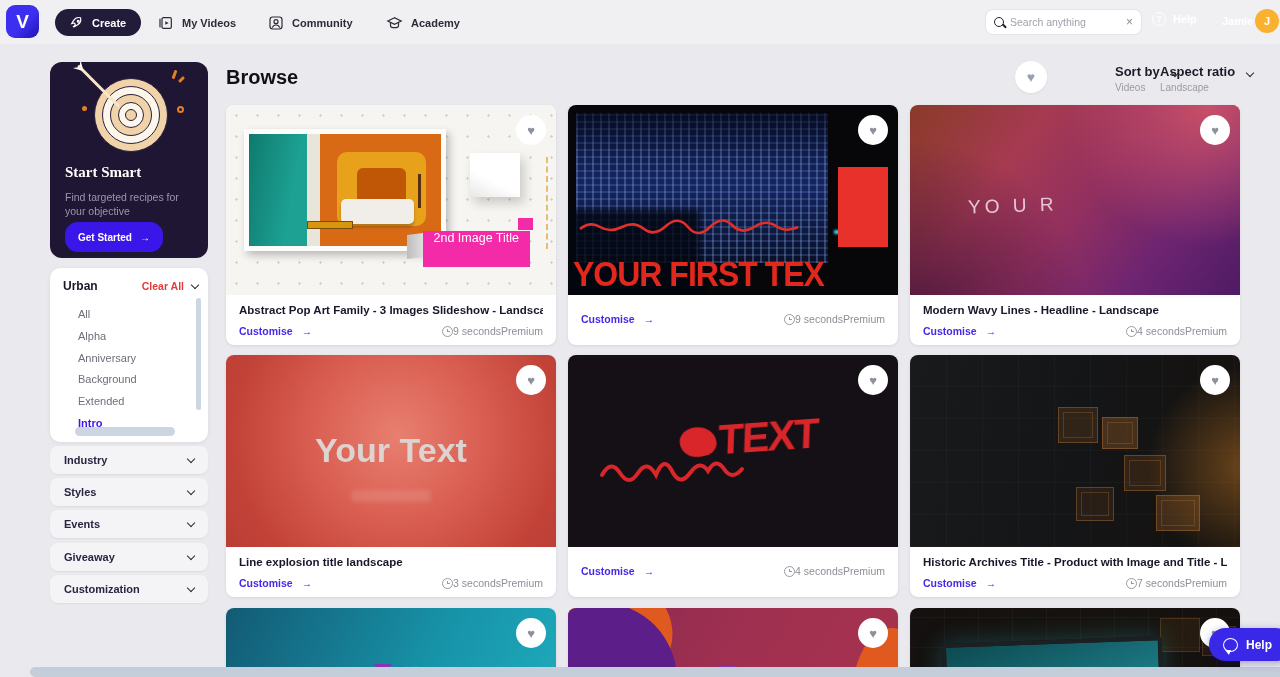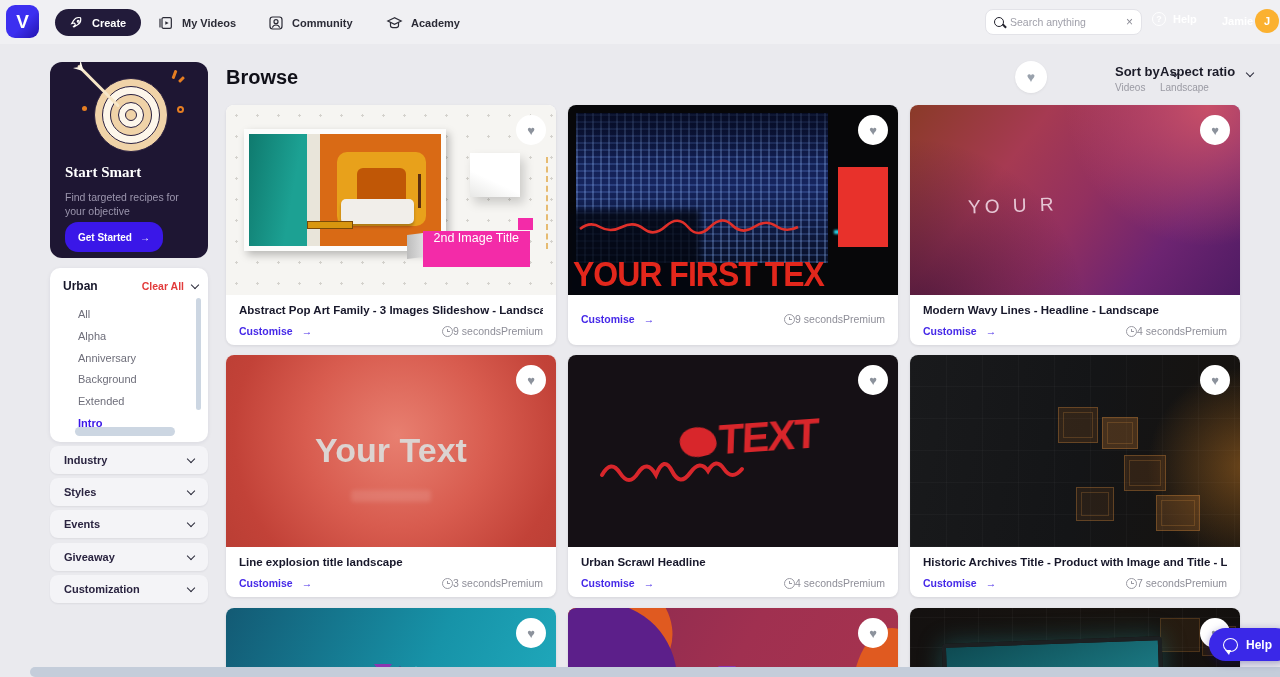--- a/index.html
+++ b/index.html
@@ -479,21 +479,20 @@
       <div class="scrawl-blob"></div>
       <div class="scrawl-text">TEXT</div>
       <svg class="squiggle" style="position:absolute;left:30px;top:98px;" width="220" height="30" viewBox="0 0 220 30">
         <path d="M4 22 q9 -16 18 -2 t18 0 t18 2 q8 -20 16 -4 t18 2 t18 -2 q8 -14 16 -2 t18 0" fill="none" stroke="#d8262b" stroke-width="4" stroke-linecap="round"></path>
       </svg>
       <button class="fav">
           <span class="heart">♥</span>
         </button>
     </div>
     <div class="card-body">
-      <h3 class="card-title">Urban Scrawl Headline</h3>
       <div class="card-foot">
         <a class="customise">
             <span>Customise</span>
             <span>→</span>
           </a>
         <div class="meta">
           <span class="clock"></span>
           <span>4 seconds</span>
           <span>Premium</span>
         </div>

